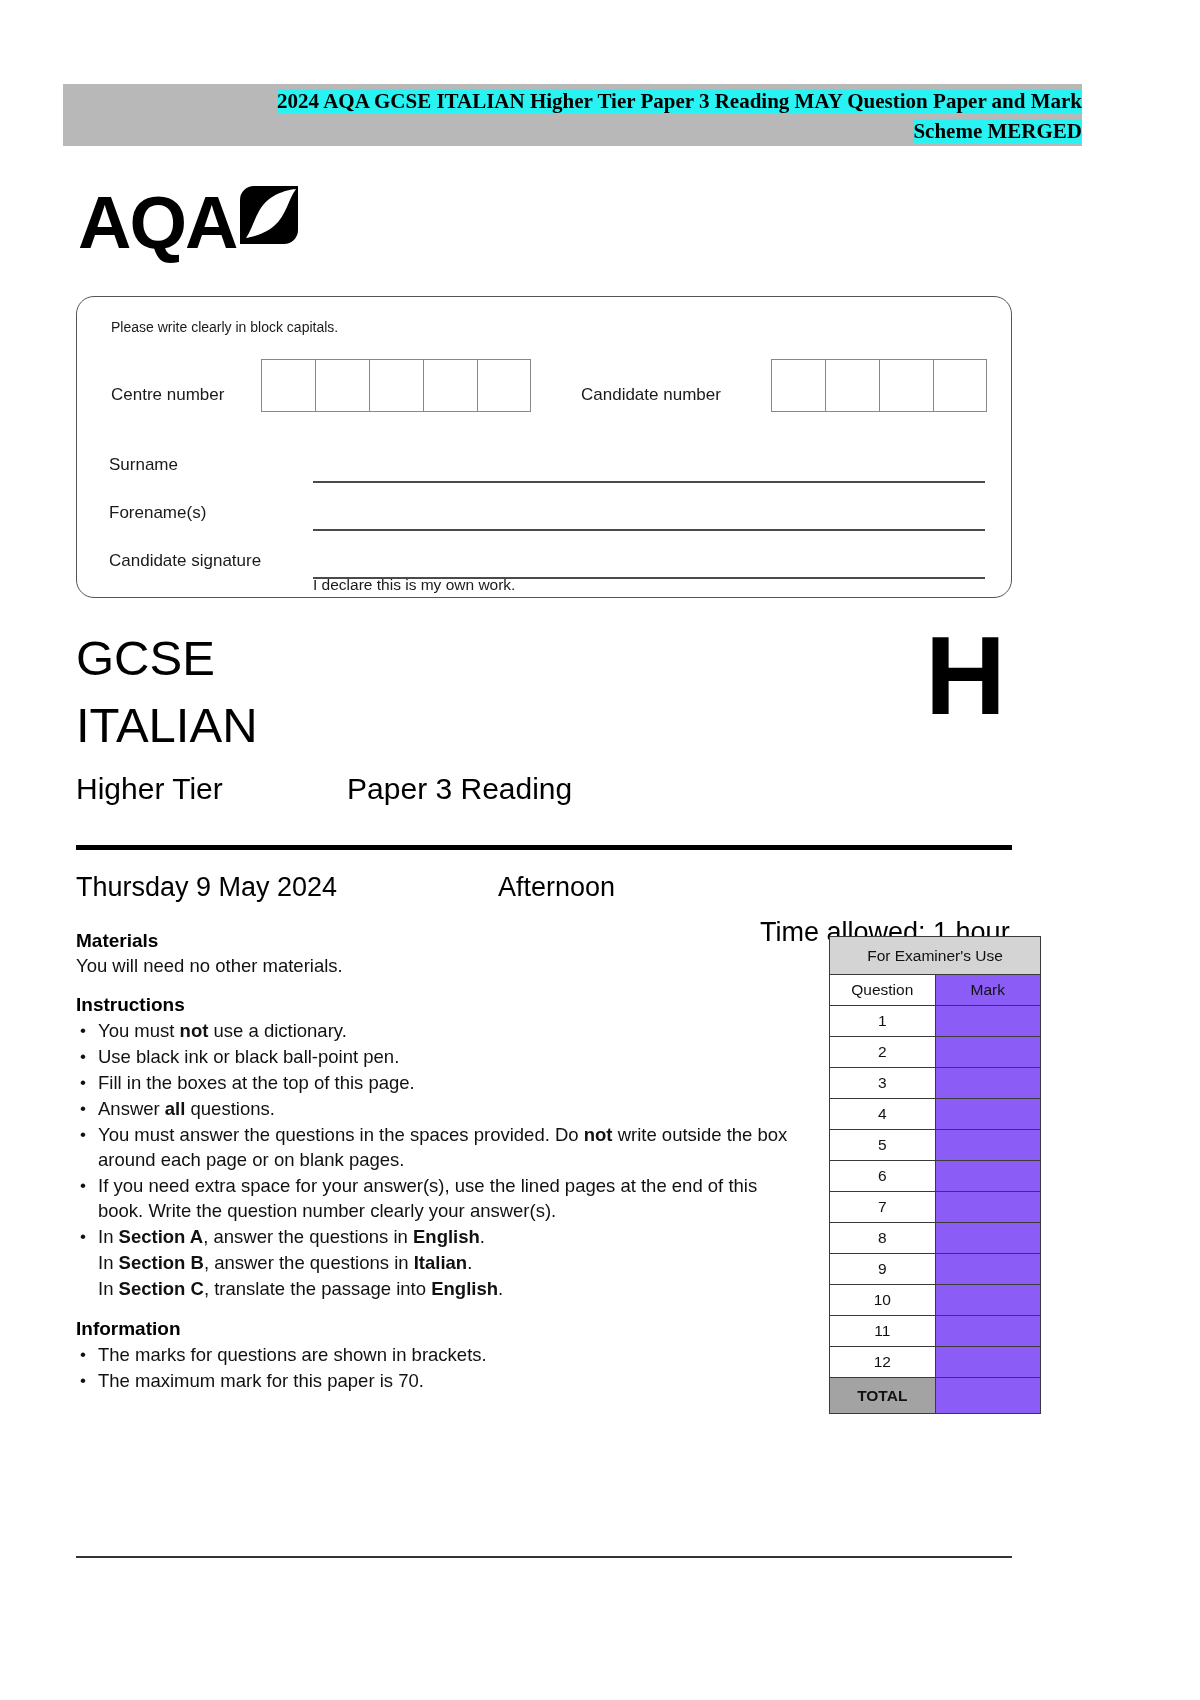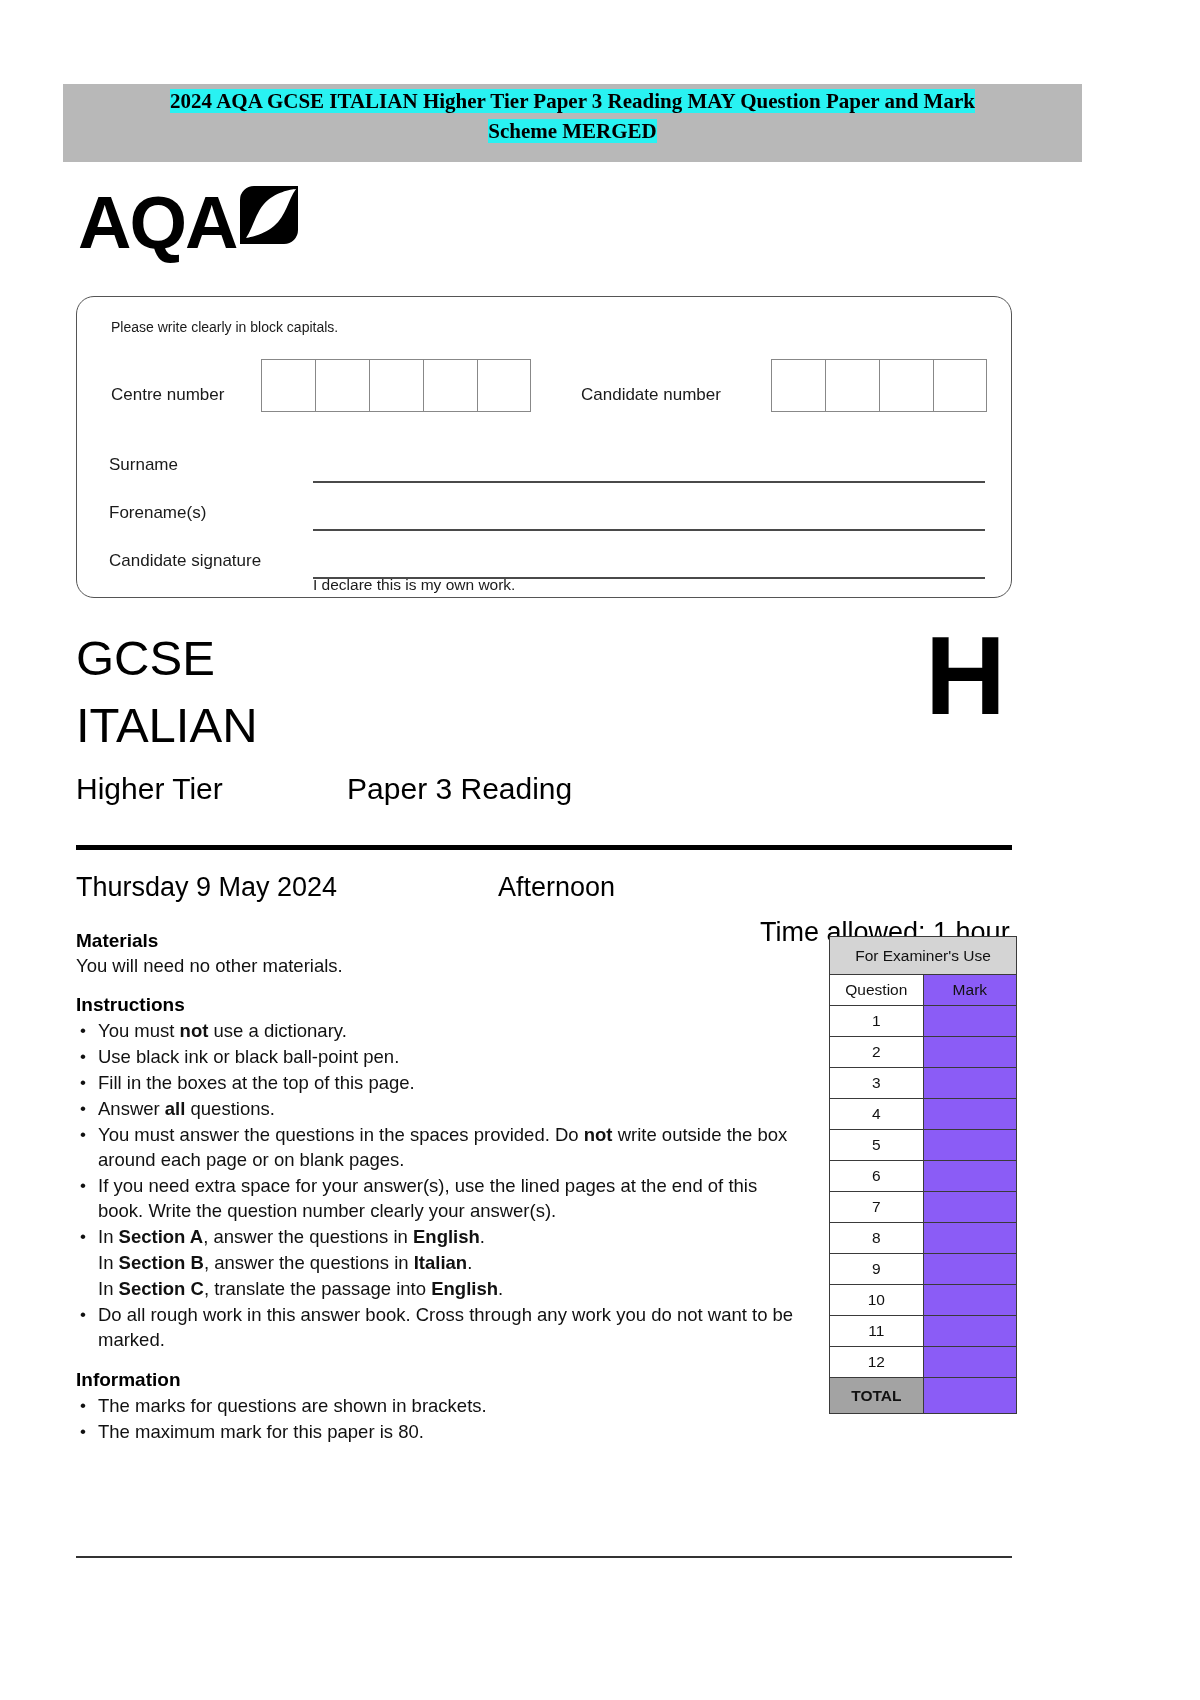--- a/index.html
+++ b/index.html
@@ -13,27 +13,27 @@
     position: relative;
     overflow: hidden;
   }
 
   
   .banner {
     position: absolute;
     left: 63px; top: 84px;
     width: 1019px;
     background: #b8b8b8;
-    text-align: center;
+    text-align: right;
     font-family: "Liberation Serif", serif;
     font-weight: bold;
     font-size: 21px;
     line-height: 30px;
     color: #000;
-    padding: 2px 0 16px 0;
+    padding: 2px 0 0 0;
   }
   .banner .hl { background: #29f2f2; }
 
   
   .logo-wrap {
     position: absolute;
     left: 78px; top: 186px;
     display: flex; align-items: flex-start;
   }
   .logo-text {
@@ -129,21 +129,21 @@
     font-size: 17px;
   }
   ul.bl > li.nobullet { padding-left: 22px; }
   ul.bl > li.nobullet::before { content: ""; }
   .spacer-sm { height: 16px; }
 
   
   .ex-table {
     position: absolute;
     left: 829px; top: 936px;
-    width: 188px;
+    width: 212px;
     border-collapse: collapse;
     font-size: 15.5px;
   }
   .ex-table td, .ex-table th {
     border: 1.6px solid #3a3a3a;
     text-align: center;
     height: 31px;
     font-weight: normal;
     color: #111;
   }
@@ -245,29 +245,28 @@
   <ul class="bl" id="instructions-list">
       <li><span>You must </span><b>not</b><span> use a dictionary.</span></li>
       <li><span>Use black ink or black ball-point pen.</span></li>
       <li><span>Fill in the boxes at the top of this page.</span></li>
       <li><span>Answer </span><b>all</b><span> questions.</span></li>
       <li><span>You must answer the questions in the spaces provided. Do </span><b>not</b><span> write outside the box around each page or on blank pages.</span></li>
       <li><span>If you need extra space for your answer(s), use the lined pages at the end of this book. Write the question number clearly your answer(s).</span></li>
       <li><span>In </span><b>Section A</b><span>, answer the questions in </span><b>English</b><span>.</span></li>
       <li class="nobullet"><span>In </span><b>Section B</b><span>, answer the questions in </span><b>Italian</b><span>.</span></li>
       <li class="nobullet"><span>In </span><b>Section C</b><span>, translate the passage into </span><b>English</b><span>.</span></li>
-      <li><span>Do all rough work in this answer book. Cross through any work you do not want to be marked.</span></li>
     </ul>
 
   <div class="spacer-sm"></div>
 
   <div class="sec-head">Information</div>
   <ul class="bl" id="information-list">
       <li><span>The marks for questions are shown in brackets.</span></li>
-      <li><span>The maximum mark for this paper is 80.</span></li>
+      <li><span>The maximum mark for this paper is 70.</span></li>
     </ul>
 </div>
 
 <table class="ex-table">
   <thead>
     <tr>
         <th class="ex-title" colspan="2">For Examiner's Use</th>
       </tr>
     <tr>
       <th class="ex-colhead ex-qcell">Question</th>

